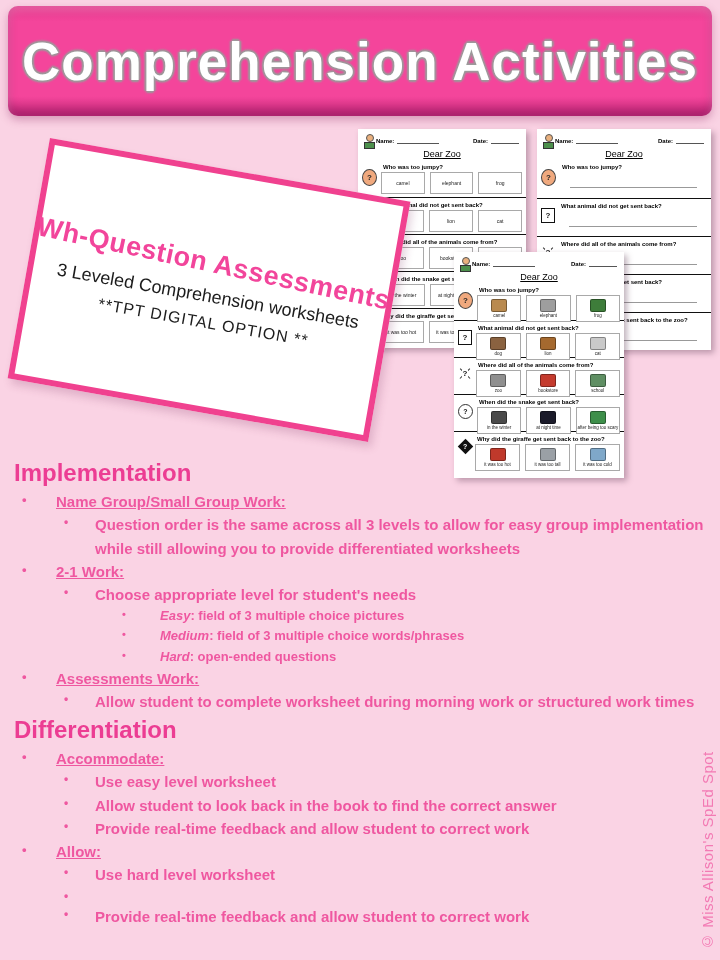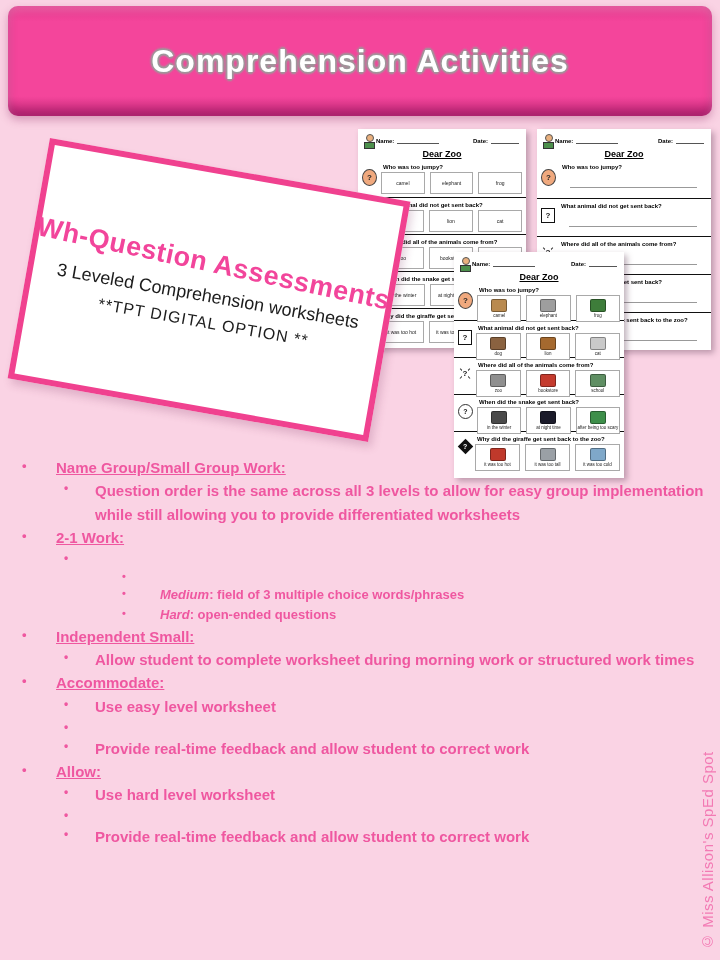--- a/index.html
+++ b/index.html
@@ -6,42 +6,42 @@
     font-family:"Liberation Sans", sans-serif;}
   .page{position:relative;width:720px;height:960px;background:#FAD3E4;}
 
   
   .banner{position:absolute;left:8px;top:6px;width:704px;height:110px;
     background:linear-gradient(180deg,#e03288 0%,#f4459b 14%,#f4459b 82%,#c92c7c 100%);
     border-radius:10px;
     box-shadow:0 4px 8px rgba(150,40,100,.35),
       inset 0 5px 8px rgba(255,255,255,.22), inset 0 -7px 10px rgba(120,10,80,.4);
     display:flex;align-items:center;justify-content:center;}
-  .banner-title{color:#fff;font-size:32px;font-weight:bold;letter-spacing:1px;
+  .banner-title{color:#fff;font-size:53px;font-weight:bold;letter-spacing:1px;
     text-shadow:-2px 0 2px #9b9b9b, 2px 0 2px #9b9b9b, 0 -2px 2px #9b9b9b, 0 2px 2px #9b9b9b;
     white-space:nowrap;}
 
   
   .sheet{position:absolute;background:#fff;box-shadow:3px 3px 6px rgba(95,60,85,.4);}
   #ws-medium{left:358px;top:129px;width:168px;height:219px;z-index:1;}
   #ws-hard{left:537px;top:129px;width:174px;height:221px;z-index:1;}
   #ws-easy{left:454px;top:252px;width:170px;height:226px;z-index:2;}
 
   .ws-head{display:flex;align-items:center;gap:3px;padding:5px 7px 0 6px;
     font-size:6px;font-weight:bold;color:#000;}
   .ws-line{border-bottom:1px solid #555;height:6px;}
   .ws-line-name{width:42px;}
   .ws-date{margin-left:auto;}
   .ws-line-date{width:28px;}
   .person-icon{position:relative;width:9px;height:13px;flex:0 0 auto;}
   .person-icon::before{content:"";position:absolute;left:1.5px;top:0;width:6px;height:6px;
     border-radius:50%;background:#E9B07E;border:0.8px solid #555;}
   .person-icon::after{content:"";position:absolute;left:0;top:8px;width:9px;height:5px;
     background:#4C8F4C;border:0.8px solid #333;}
-  .ws-title{text-align:center;font-size:9px;font-weight:bold;text-decoration:underline;
+  .ws-title{text-align:center;font-size:9px;font-weight:normal;text-decoration:underline;
     color:#000;margin:2px 0 1px;}
 
   .ws-row{display:flex;align-items:flex-start;padding:3px 4px 0 4px;box-sizing:border-box;}
   .ws-row + .ws-row{border-top:1.6px solid #111;}
   .sheet-medium .ws-row{height:37px;}
   .sheet-hard .ws-row{height:38px;}
   .sheet-easy .ws-row{height:37px;}
   .qbody{flex:1;display:flex;flex-direction:column;min-width:0;}
   .qtext{font-size:6px;font-weight:bold;color:#000;margin:1px 0 2px 2px;}
   .opts{display:flex;gap:5px;justify-content:center;}
@@ -403,64 +403,69 @@
       </div>
     </div>
 
   <div class="promo">
     <div class="promo-title">Wh-Question Assessments</div>
     <div class="promo-line1">3 Leveled Comprehension worksheets</div>
     <div class="promo-line2">**TPT DIGITAL OPTION **</div>
   </div>
 
   <div id="content" class="content">
+      <div class="c-head">Implementation</div>
       <div class="brow l1">
         <span class="bdot">•</span>
         <span class="btext u">Name Group/Small Group Work:</span>
       </div>
       <div class="brow l2">
         <span class="bdot">•</span>
         <span class="btext">Question order is the same across all 3 levels to allow for easy group implementation while still allowing you to provide differentiated worksheets</span>
       </div>
       <div class="brow l1">
         <span class="bdot">•</span>
         <span class="btext u">2-1 Work:</span>
       </div>
       <div class="brow l2">
         <span class="bdot">•</span>
+        <span class="btext">Choose appropriate level for student's needs</span>
       </div>
       <div class="brow l3">
         <span class="bdot">•</span>
+        <span class="btext"><span class="em">Easy</span><span>: field of 3 multiple choice pictures</span></span>
       </div>
       <div class="brow l3">
         <span class="bdot">•</span>
         <span class="btext"><span class="em">Medium</span><span>: field of 3 multiple choice words/phrases</span></span>
       </div>
       <div class="brow l3">
         <span class="bdot">•</span>
         <span class="btext"><span class="em">Hard</span><span>: open-ended questions</span></span>
       </div>
       <div class="brow l1">
         <span class="bdot">•</span>
-        <span class="btext u">Independent Small:</span>
+        <span class="btext u">Assessments Work:</span>
       </div>
       <div class="brow l2">
         <span class="bdot">•</span>
         <span class="btext">Allow student to complete worksheet during morning work or structured work times</span>
       </div>
+      <div class="c-head">Differentiation</div>
       <div class="brow l1">
         <span class="bdot">•</span>
         <span class="btext u">Accommodate:</span>
       </div>
       <div class="brow l2">
         <span class="bdot">•</span>
         <span class="btext">Use easy level worksheet</span>
       </div>
       <div class="brow l2">
         <span class="bdot">•</span>
+        <span class="btext">Allow student to look back in the book to find the correct answer</span>
       </div>
       <div class="brow l2">
         <span class="bdot">•</span>
         <span class="btext">Provide real-time feedback and allow student to correct work</span>
       </div>
       <div class="brow l1">
         <span class="bdot">•</span>
         <span class="btext u">Allow:</span>
       </div>
       <div class="brow l2">

